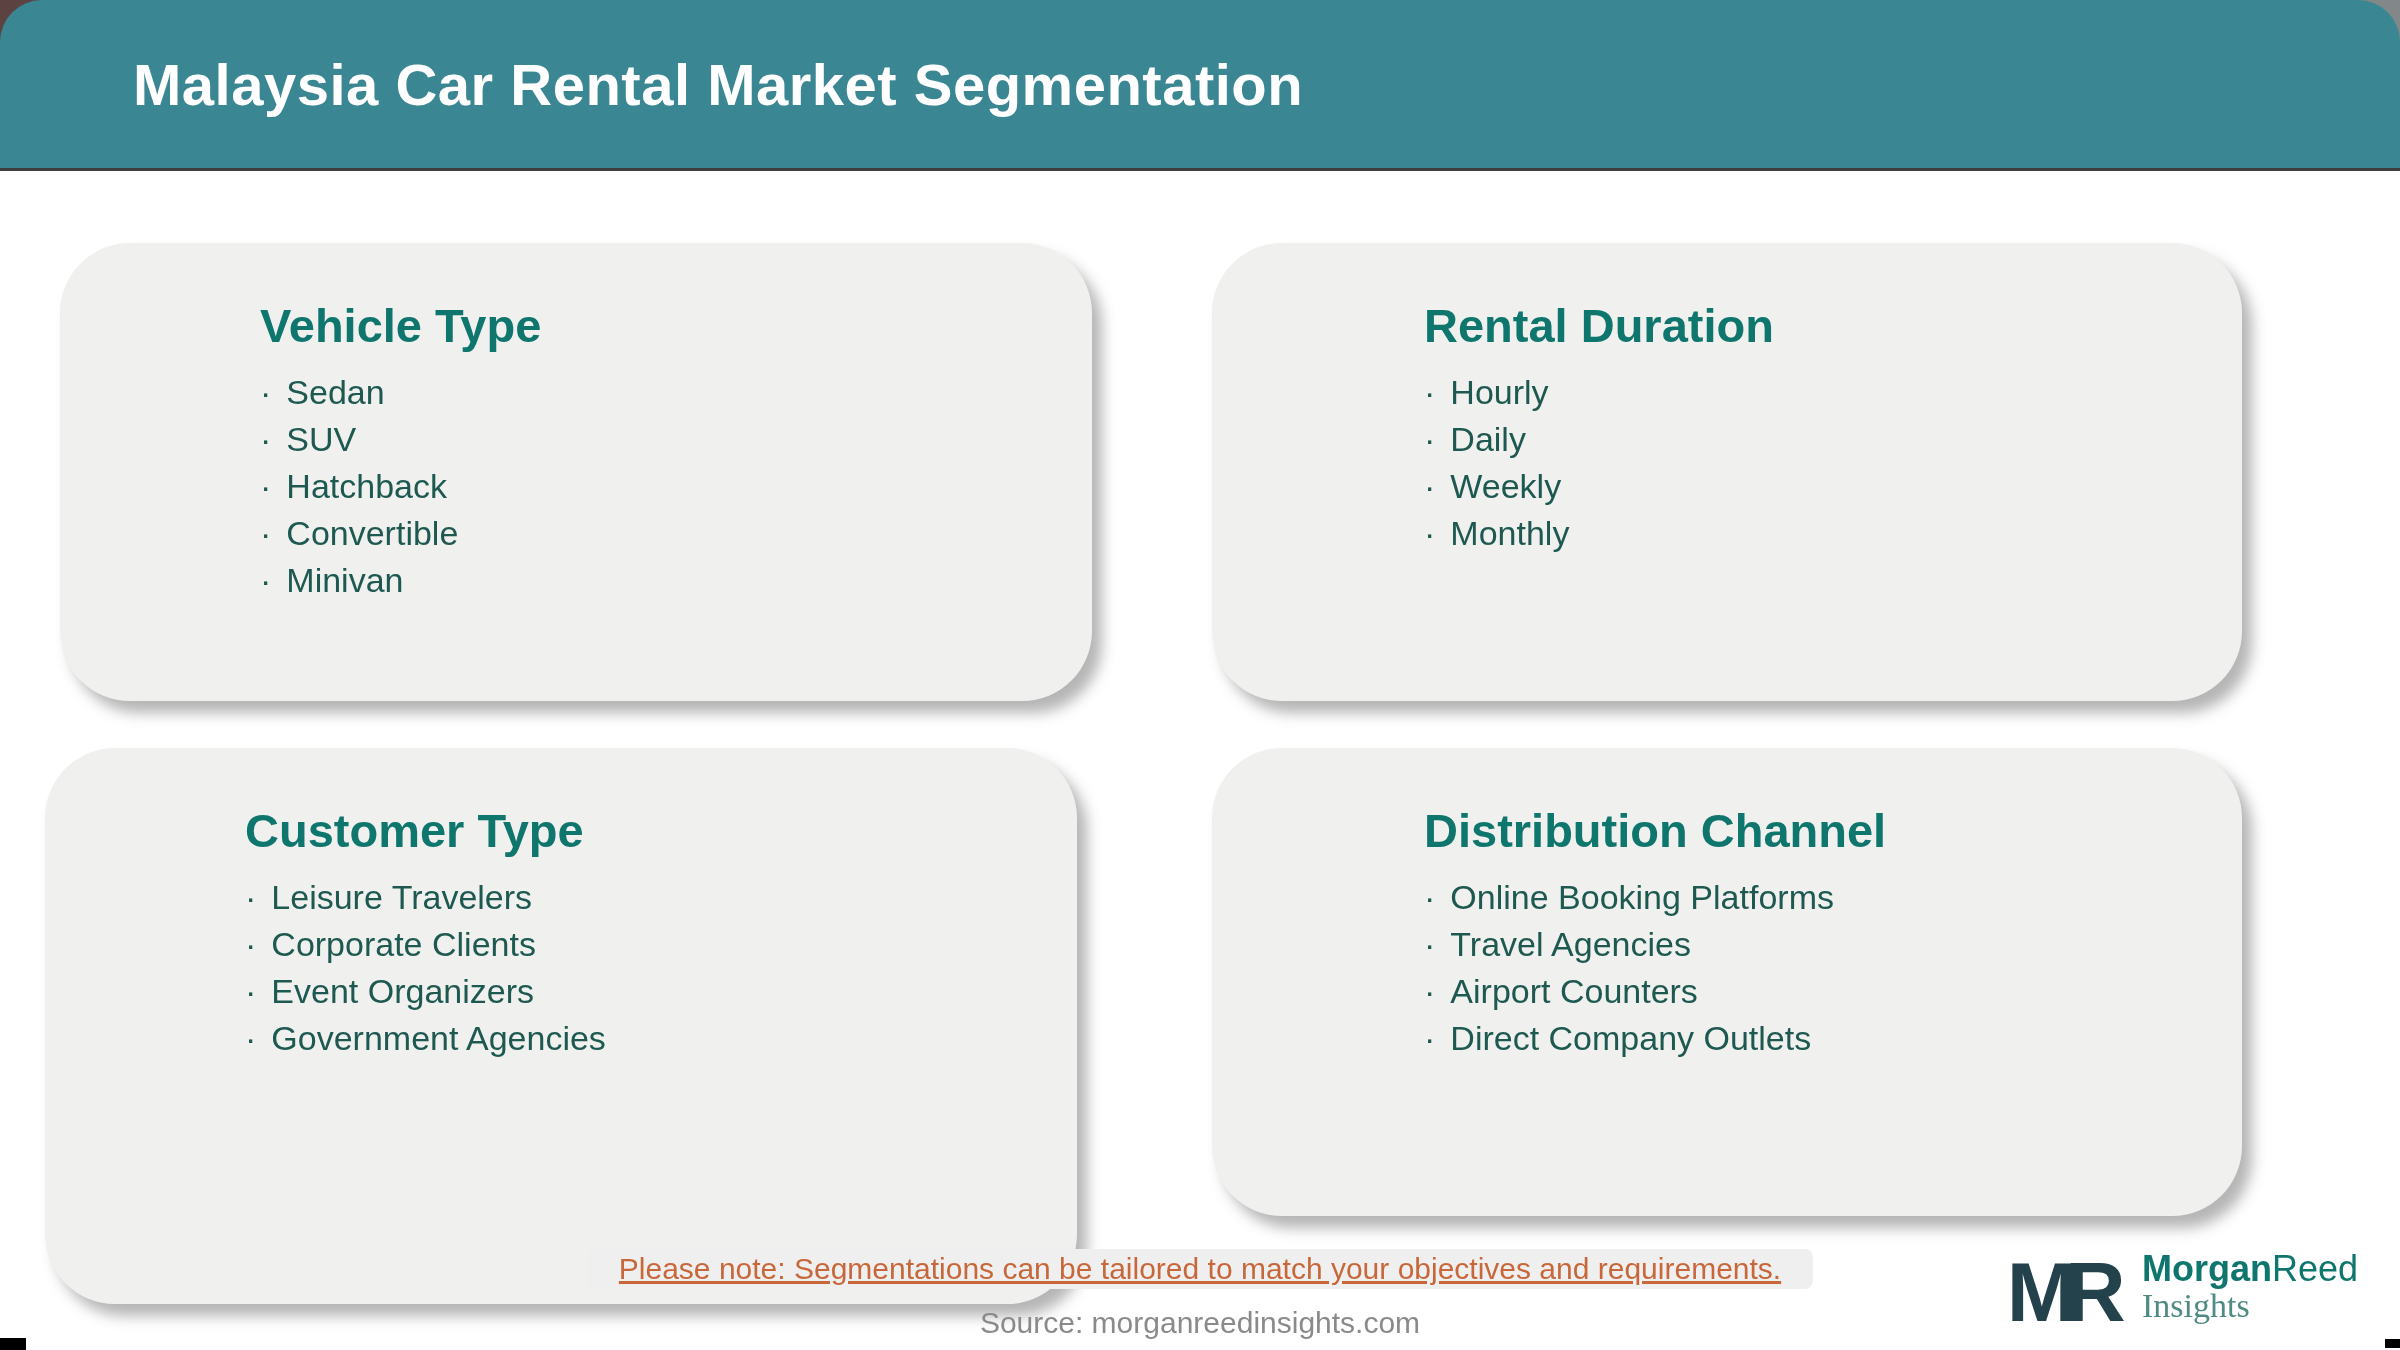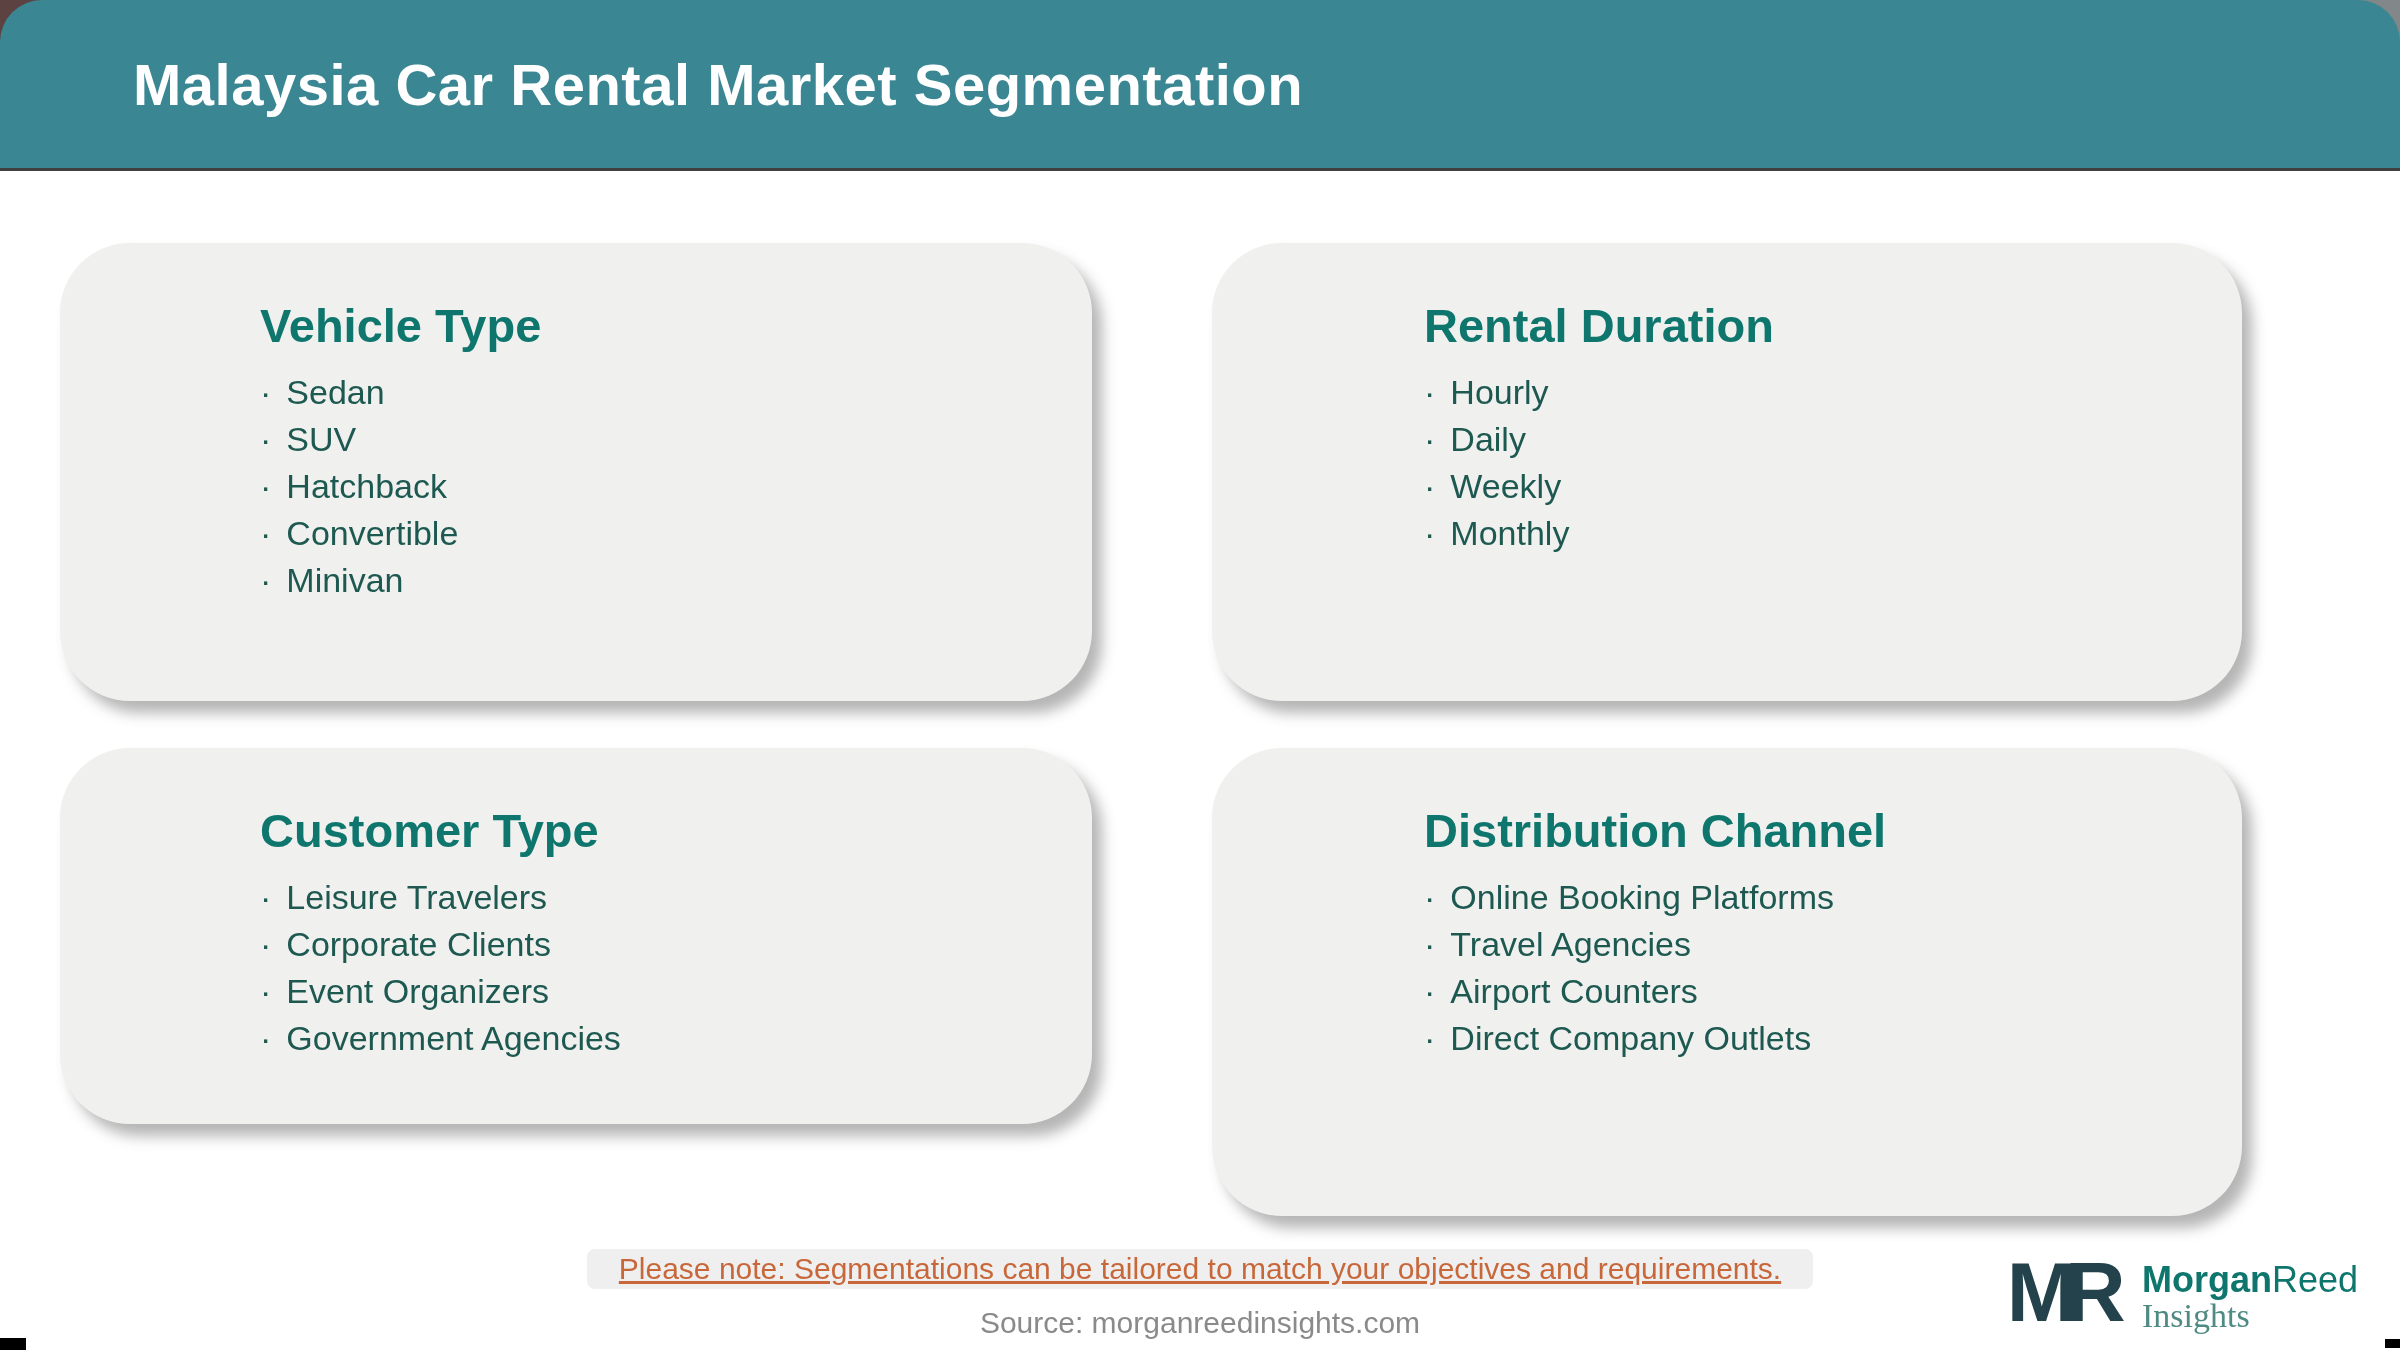--- a/index.html
+++ b/index.html
@@ -35,21 +35,21 @@
   
   .card {
     position: absolute;
     background: #F0F0EF;
     border-radius: 70px;
     box-shadow: 10px 12px 14px rgba(92, 92, 92, 0.45);
     padding: 55px 40px 0 200px;
   }
   .card.c1 { left: 60px;   top: 243px; width: 1032px; height: 458px; }
   .card.c2 { left: 1212px; top: 243px; width: 1030px; height: 458px; padding-left: 212px; }
-  .card.c3 { left: 60px;   top: 748px; width: 1032px; height: 376px; }
+  .card.c3 { left: 45px;   top: 748px; width: 1032px; height: 556px; }
   .card.c4 { left: 1212px; top: 748px; width: 1030px; height: 468px; padding-left: 212px; }
 
   .card h2 {
     font-size: 47px; font-weight: bold; color: #0f766e;
     margin-bottom: 16px;
   }
   .card ul { list-style: none; }
   .card li {
     font-size: 34px; line-height: 1.38; color: #1D5950;
   }
@@ -68,21 +68,21 @@
   }
   .source {
     position: absolute; left: 0; top: 1306px; width: 2400px;
     text-align: center;
     font-size: 30px; color: #8A8A8A;
   }
 
   
   .logo {
     position: absolute; right: 42px; bottom: 16px;
-    display: flex; align-items: flex-end; gap: 14px;
+    display: flex; align-items: flex-start; gap: 14px;
   }
   .logo-monogram {
     font-family: "Liberation Sans", sans-serif;
     font-size: 84px; font-weight: 800; color: #24424B;
     letter-spacing: -0.14em; line-height: 1;
     padding-right: 14px;
   }
   .logo-text { display: flex; flex-direction: column; line-height: 1.05; }
   .logo-name { font-family: Liberation Sans, sans-serif; font-size: 36px; color: #0f766e; }
   .logo-name .bold { font-weight: bold; }

